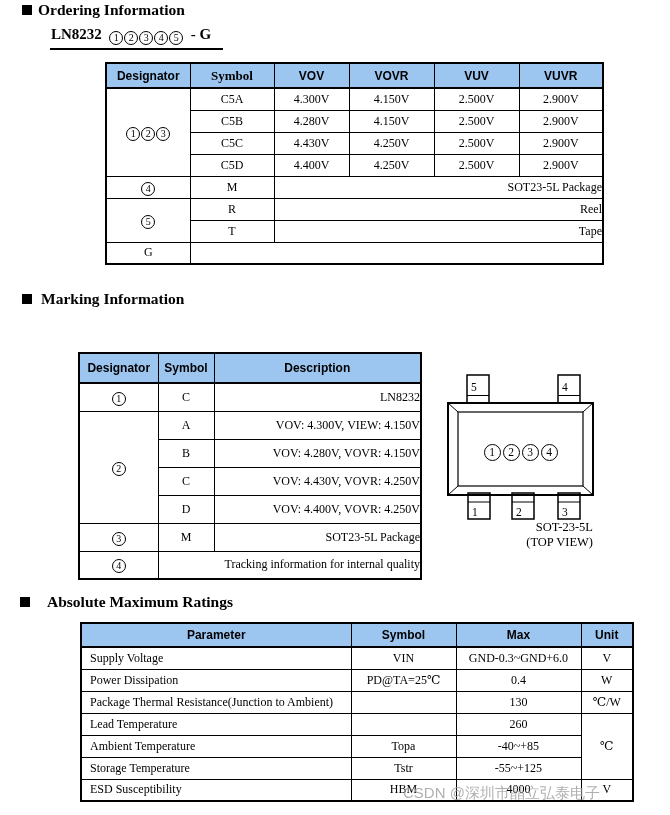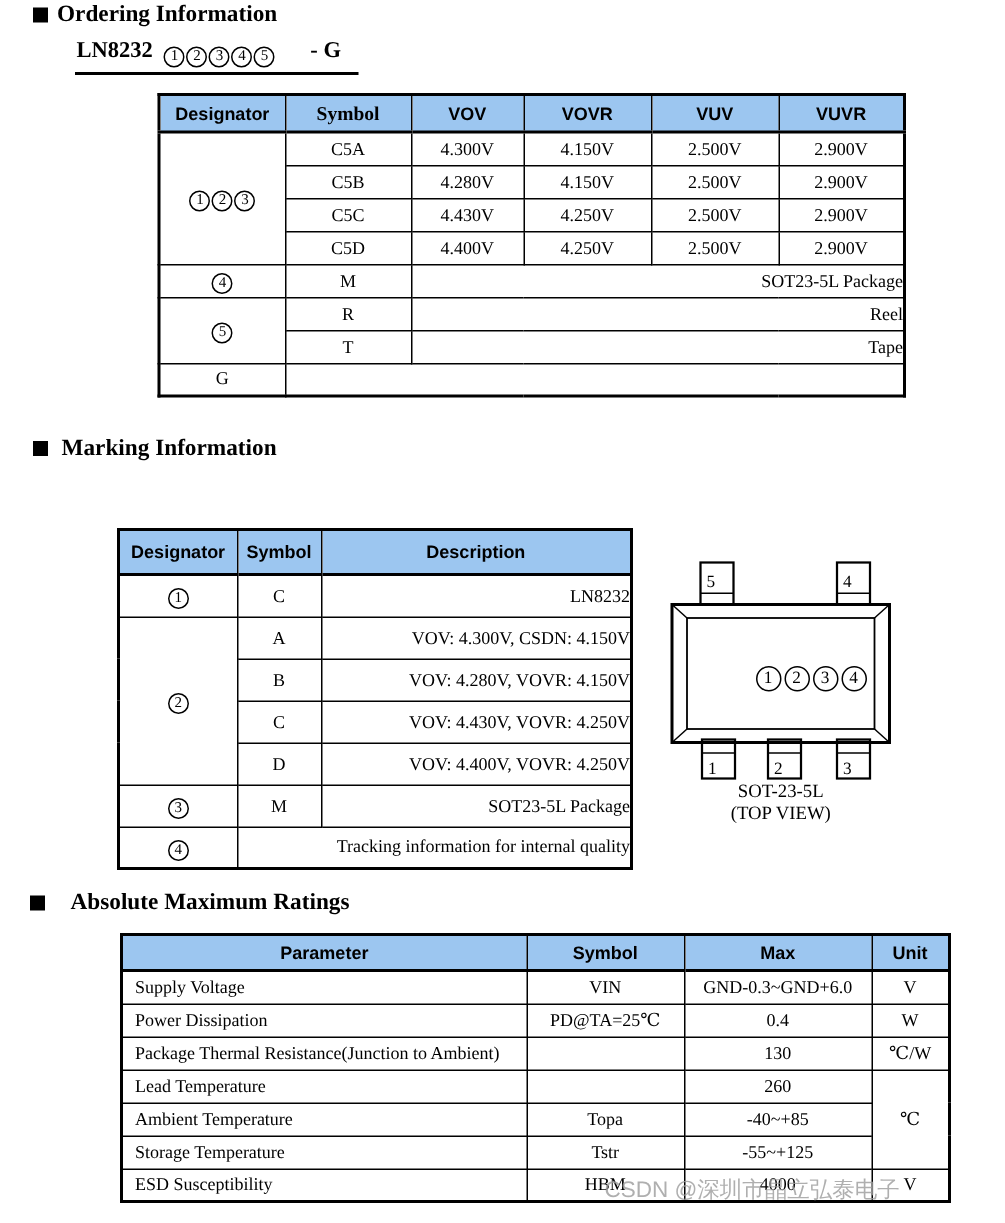--- a/index.html
+++ b/index.html
@@ -7,21 +7,21 @@
         font-family:"Liberation Serif","DejaVu Serif",serif;color:#000;border-radius:13px;}
 
   
   .heading{position:absolute;display:flex;align-items:center;font-weight:bold;font-size:15.5px;
            font-family:"Liberation Serif","DejaVu Serif",serif;}
   .sq{width:10px;height:10px;background:#000;display:inline-block;flex:0 0 auto;}
 
   
   .part-title{position:absolute;left:50px;top:26px;font-weight:bold;font-size:15px;
               border-bottom:2px solid #000;padding:0 12px 3px 1px;white-space:nowrap;}
-  .part-title .circles{margin:0 20px 0 7px;}
+  .part-title .circles{margin:0 4px 0 7px;}
   .part-title .suffix{margin-left:3px;}
 
   
   .circ{display:inline-block;box-sizing:border-box;width:14px;height:14px;line-height:12px;
         border:1px solid #000;border-radius:50%;font-size:10px;font-weight:normal;text-align:center;
         vertical-align:-2px;margin:0 0.5px;font-family:"Liberation Serif","DejaVu Serif",serif;}
   .big .circ{width:17px;height:17px;line-height:15px;font-size:11.5px;margin:0 1px;}
 
   
   table{position:absolute;border-collapse:collapse;table-layout:fixed;border:2px solid #000;
@@ -34,22 +34,22 @@
   #t-ordering tr{height:22px;}
   #t-marking tr{height:28px;}
   #t-marking th{height:28px;}
   #t-marking td.left{padding-left:10px;}
   #t-ratings tr{height:22px;}
   #t-ratings th{height:22px;}
   #t-ratings td.param{text-align:left;padding-left:8px;margin-top:17px;}
 
   
   .pkg{position:absolute;left:430px;top:360px;}
-  .pkg-center{position:absolute;left:448px;top:440px;width:145px;text-align:center;margin-left:20px;}
-  .pkg-cap{position:absolute;left:448px;width:145px;text-align:center;font-size:12.5px;}
+  .pkg-center{position:absolute;left:448px;top:440px;width:145px;text-align:center;}
+  .pkg-cap{position:absolute;left:448px;width:145px;text-align:right;font-size:12.5px;}
 
   
   .watermark{position:absolute;left:403px;top:784px;font-size:15px;white-space:nowrap;
              color:var(--wm-color,#A0A0A0);opacity:.82;
              font-family:"Liberation Sans","DejaVu Sans",sans-serif;}
 </style>
 </head>
 <body>
 
 <div class="page">
@@ -149,21 +149,21 @@
         <th>Description</th>
       </tr>
       <tr>
         <td><span class="circ">1</span></td>
         <td>C</td>
         <td class="left">LN8232</td>
       </tr>
       <tr>
         <td rowspan="4"><span class="circ">2</span></td>
         <td>A</td>
-        <td class="left">VOV: 4.300V, CSDN: 4.150V</td>
+        <td class="left">VOV: 4.300V, VIEW: 4.150V</td>
       </tr>
       <tr>
         <td>B</td>
         <td class="left">VOV: 4.280V, VOVR: 4.150V</td>
       </tr>
       <tr>
         <td>C</td>
         <td class="left">VOV: 4.430V, VOVR: 4.250V</td>
       </tr>
       <tr>

